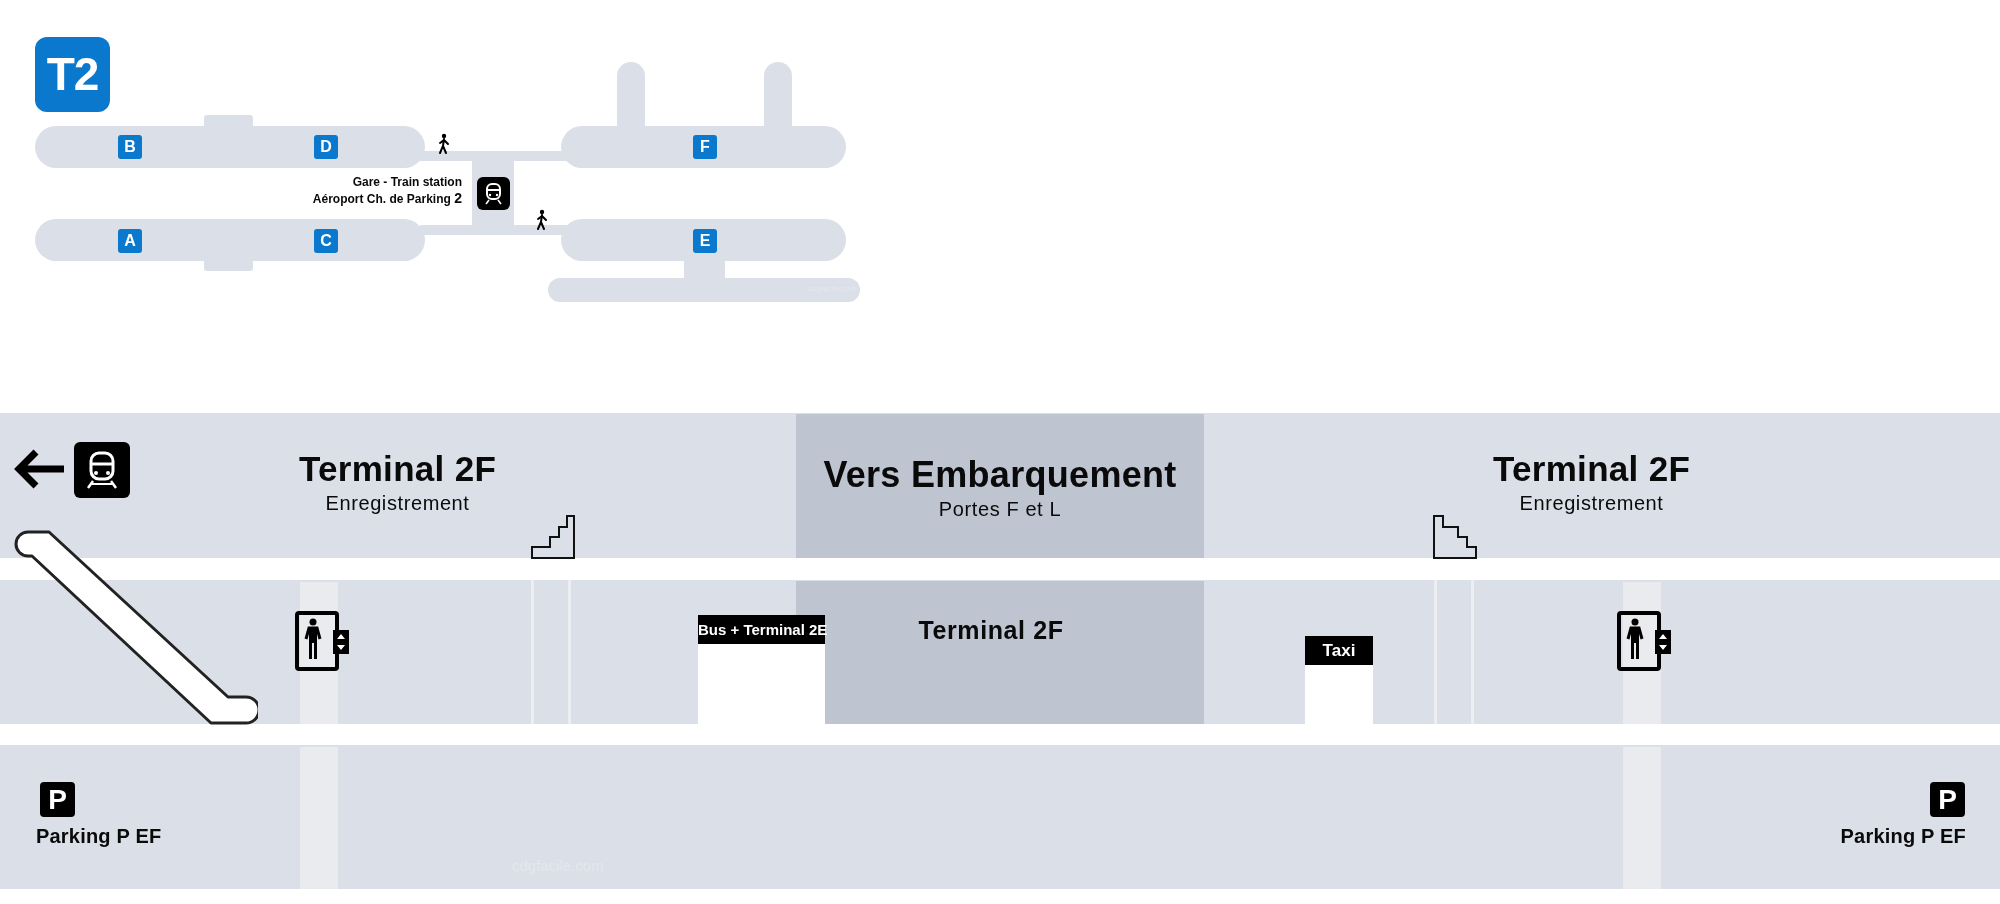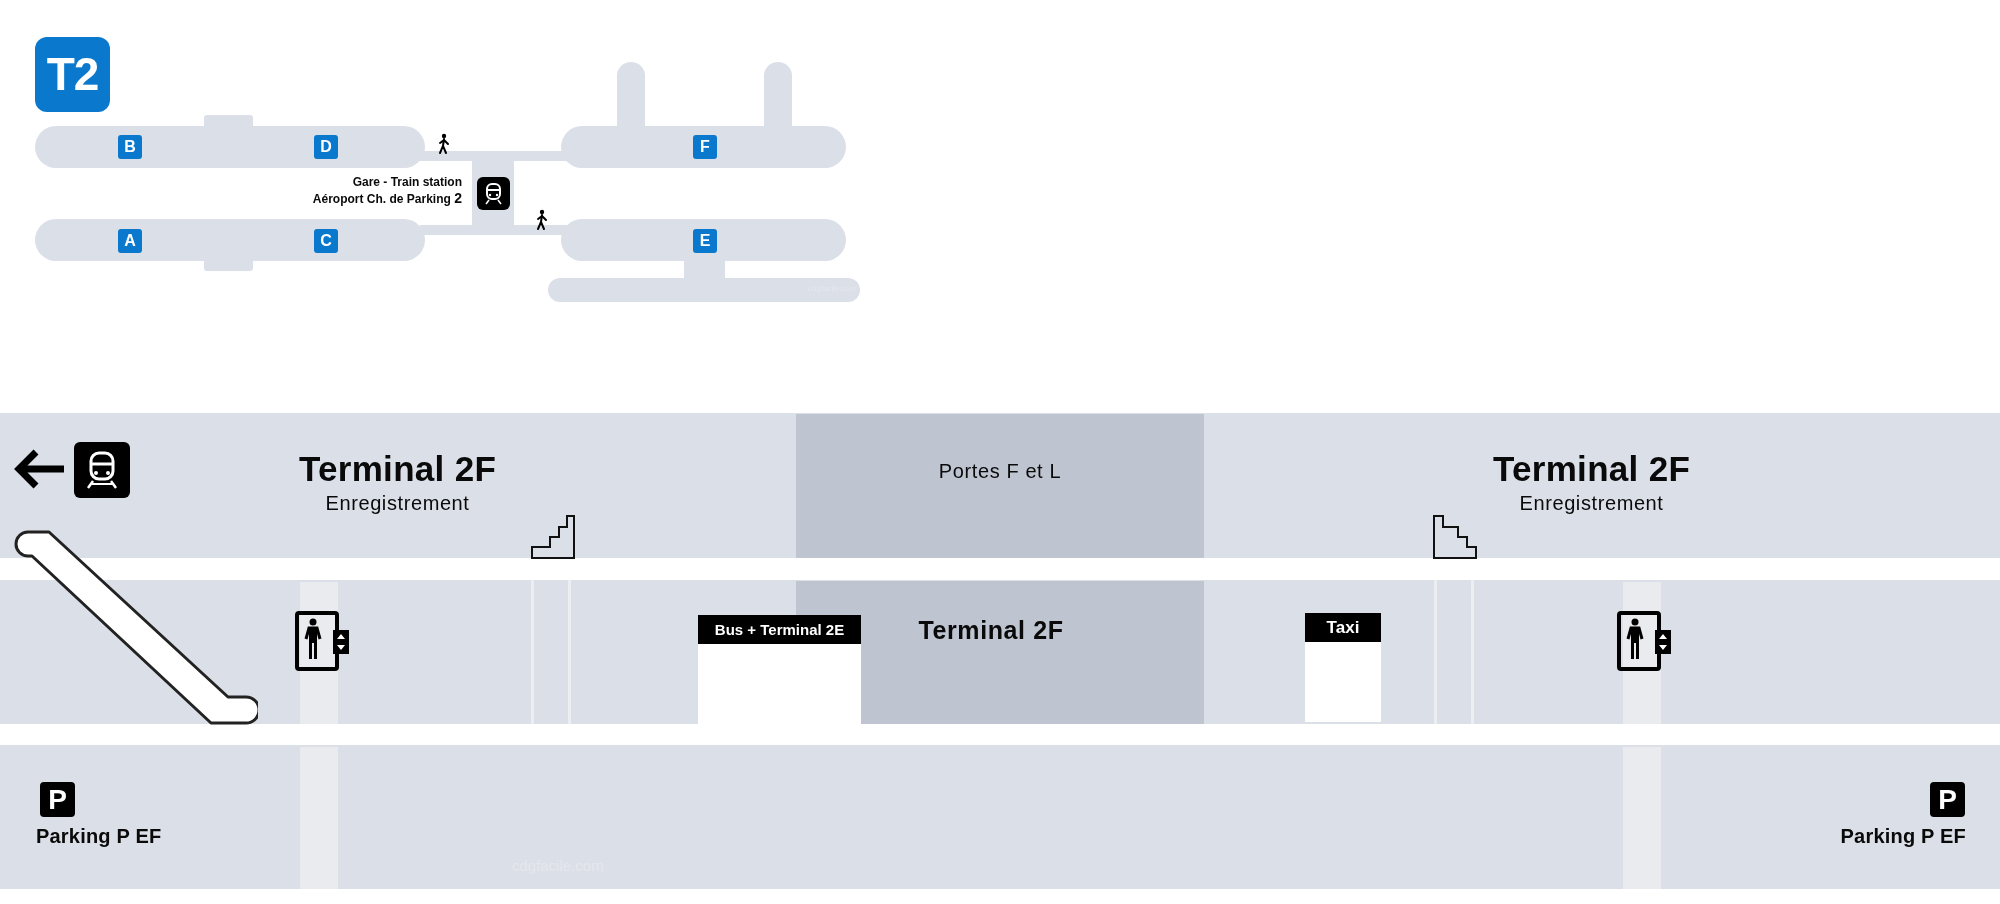--- a/index.html
+++ b/index.html
@@ -95,20 +95,21 @@
     <line x1="18" y1="42" x2="38" y2="42" stroke="#fff" stroke-width="2"></line>
   </svg>
 </div>
 
 <div class="title" style="left:280px;top:450px;width:235px;">
   <div class="big">Terminal 2F</div>
   <div class="sub">Enregistrement</div>
 </div>
 
 <div class="title" style="left:796px;top:456px;width:408px;">
+  <div class="big" style="font-size:36px;">Vers Embarquement</div>
   <div class="sub"><span>Portes F</span><span style="font-weight:300;"> et L</span></div>
 </div>
 
 <div class="title" style="left:1474px;top:450px;width:235px;">
   <div class="big">Terminal 2F</div>
   <div class="sub">Enregistrement</div>
 </div>
 
 <svg class="abs" style="left:530px;top:514px;" width="46" height="46" viewBox="0 0 46 46">
   <path d="M2 44 H44 V2 H37 V13 H29 V23 H20 V33 H2 Z" fill="none" stroke="#111" stroke-width="2"></path>
@@ -144,29 +145,29 @@
   <rect x="2" y="2" width="40" height="56" rx="2" fill="none" stroke="#000" stroke-width="4"></rect>
   <rect x="38" y="19" width="16" height="24" fill="#000"></rect>
   <path d="M46 23 L50 28 H42 Z M46 39 L50 34 H42 Z" fill="#fff"></path>
   <circle cx="18" cy="11" r="3.5" fill="#000"></circle>
   <path d="M11 28 L14 17 H22 L25 28" stroke="#000" stroke-width="3" fill="none"></path>
   <rect x="14" y="17" width="8" height="15" fill="#000"></rect>
   <rect x="14" y="31" width="3" height="17" fill="#000"></rect>
     <rect x="19" y="31" width="3" height="17" fill="#000"></rect>
 </svg>
 
-<div class="signbox" style="left:698px;top:615px;width:163px;height:109px;">
+<div class="signbox" style="left:698px;top:615px;width:127px;height:109px;">
   <div class="hdr" style="font-size:15px;">Bus + Terminal 2E</div>
 </div>
 
 <div class="title" style="left:836px;top:615px;width:310px;">
   <div class="sub" style="font-weight:700;font-size:25px;">Terminal 2F</div>
 </div>
 
-<div class="signbox" style="left:1305px;top:613px;width:76px;height:109px;">
+<div class="signbox" style="left:1305px;top:636px;width:68px;height:109px;">
   <div class="hdr">Taxi</div>
 </div>
 
 <div class="band" style="top:745px;height:144px;"></div>
 <div class="col-light" style="left:300px;top:747px;width:38px;height:142px;"></div>
 <div class="col-light" style="left:1623px;top:747px;width:38px;height:142px;"></div>
 
 <div class="picto" style="left:40px;top:782px;width:35px;height:35px;border-radius:4px;color:#fff;font-weight:700;font-size:28px;line-height:35px;text-align:center;">P</div>
 <div class="park-label" style="left:36px;top:825px;">Parking P EF</div>
 

